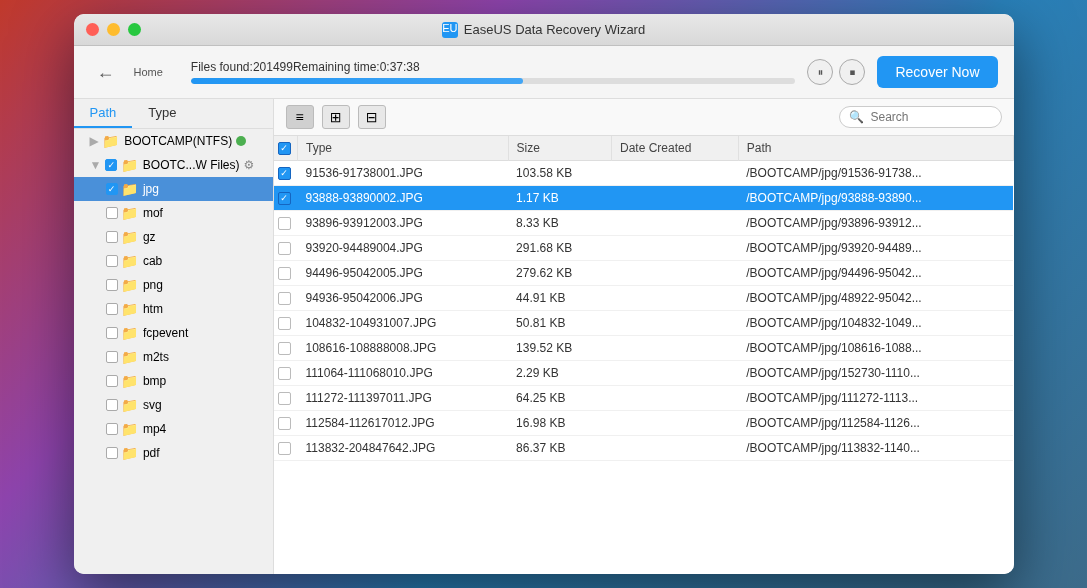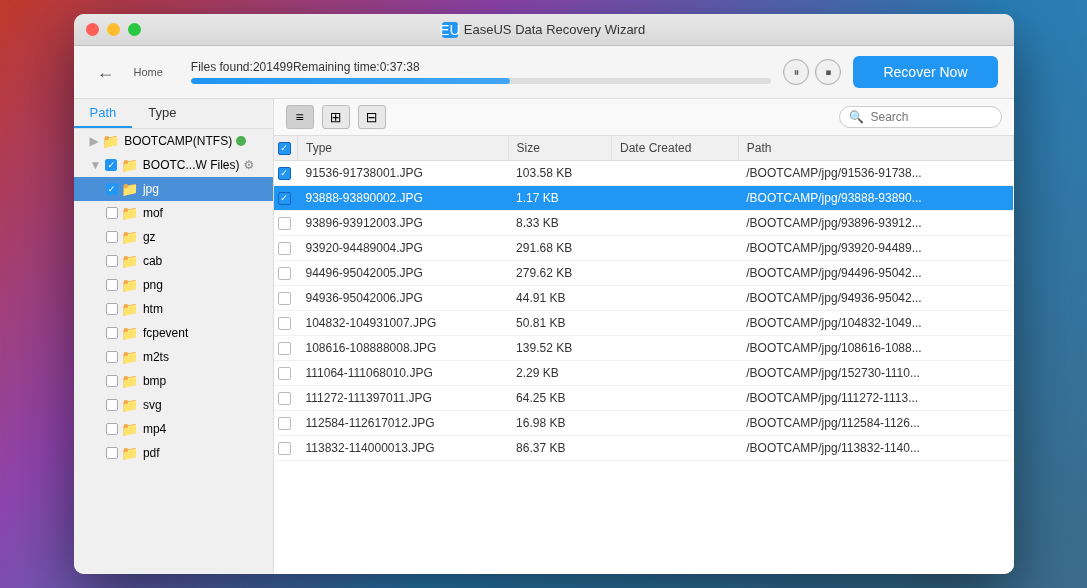--- a/index.html
+++ b/index.html
@@ -56,23 +56,22 @@
       display: flex;
       align-items: center;
       gap: 6px;
     }
     .titlebar-icon {
       width: 16px;
       height: 16px;
       background: #2196F3;
       border-radius: 3px;
       display: flex;
-      align-items: center;
-      justify-content: center;
-      font-size: 15px;
+      justify-content: center;
+      font-size: 11px;
       color: white;
     }
     .toolbar {
       background: #f5f5f5;
       padding: 10px 16px;
       display: flex;
       align-items: center;
       gap: 12px;
       border-bottom: 1px solid #ddd;
       flex-shrink: 0;
@@ -136,21 +135,21 @@
       justify-content: center;
       cursor: pointer;
       font-size: 11px;
       color: #555;
     }
     .recover-btn {
       background: #2196F3;
       color: white;
       border: none;
       border-radius: 6px;
-      padding: 8px 30px;
+      padding: 8px 18px;
       font-size: 14px;
       font-weight: 500;
       cursor: pointer;
       white-space: nowrap;
     }
     .main-content {
       display: flex;
       flex: 1;
       overflow: hidden;
     }
@@ -524,21 +523,21 @@
                 <td></td>
                 <td>/BOOTCAMP/jpg/94496-95042...</td>
               </tr>
               <tr>
                 <td class="td-checkbox">
                   <div class="checkbox-empty"></div>
                 </td>
                 <td>94936-95042006.JPG</td>
                 <td>44.91 KB</td>
                 <td></td>
-                <td>/BOOTCAMP/jpg/94936-95042...</td>
+                <td>/BOOTCAMP/jpg/48922-95042...</td>
               </tr>
               <tr>
                 <td class="td-checkbox">
                   <div class="checkbox-empty"></div>
                 </td>
                 <td>104832-104931007.JPG</td>
                 <td>50.81 KB</td>
                 <td></td>
                 <td>/BOOTCAMP/jpg/104832-1049...</td>
               </tr>
@@ -575,21 +574,21 @@
                 </td>
                 <td>112584-112617012.JPG</td>
                 <td>16.98 KB</td>
                 <td></td>
                 <td>/BOOTCAMP/jpg/112584-1126...</td>
               </tr>
               <tr>
                 <td class="td-checkbox">
                   <div class="checkbox-empty"></div>
                 </td>
-                <td>113832-114000013.JPG</td>
+                <td>113832-204847642.JPG</td>
                 <td>86.37 KB</td>
                 <td></td>
                 <td>/BOOTCAMP/jpg/113832-1140...</td>
               </tr>
             </tbody>
         </table>
       </div>
     </div>
   </div>
 </div>

